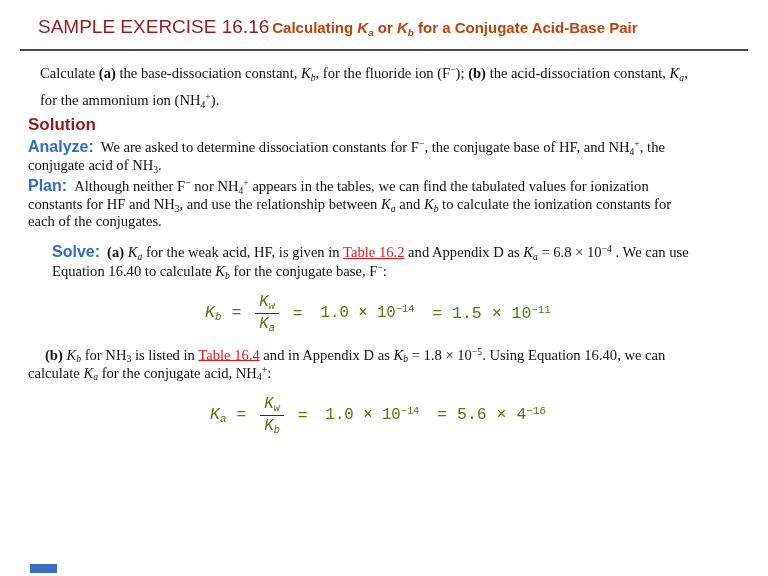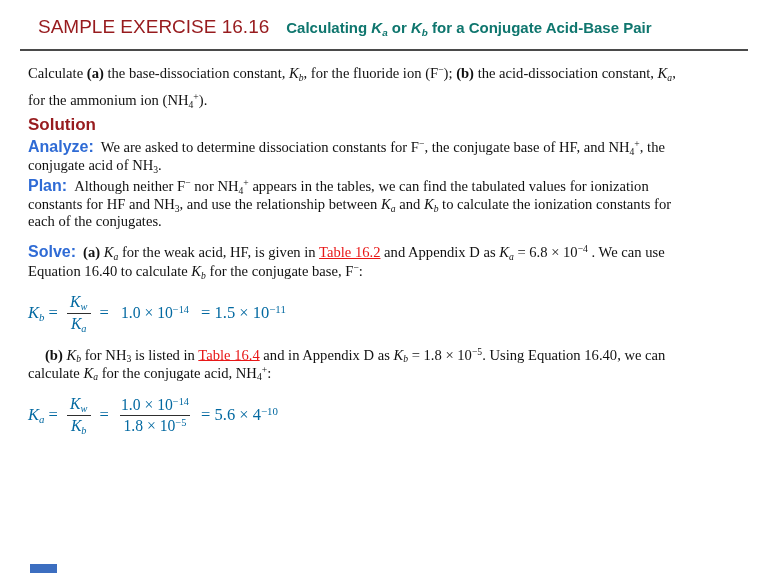--- a/index.html
+++ b/index.html
@@ -5,45 +5,45 @@
   html, body { margin:0; padding:0; }
   body {
     width:768px; height:576px; position:relative; overflow:hidden;
     background:#ffffff; color:#111;
     font-family:"Liberation Serif", serif;
   }
   .slide { padding:16px 0 0 28px; }
 
   .slide-header { margin-left:10px; font-family:"Liberation Sans", sans-serif; }
   .title-red   { color:var(--maroon,#971b1e); font-weight:normal; font-size:19px; }
-  .title-black { color:#0f766e; font-weight:bold; font-size:15px; margin-left:17px; }
+  .title-black { color:#c2410c; font-weight:bold; font-size:15px; margin-left:3px; }
 
   .header-rule { border:none; border-top:2px solid #4a4a4a;
                  margin:11px 20px 9px -8px; }
 
-  .problem { font-size:14.6px; line-height:1.85; margin:2px 0 0 0; max-width:740px; }
+  .problem { font-size:14.6px; line-height:1.85; margin:2px 0 0 12px; max-width:740px; }
 
   .solution-heading { font-family:"Liberation Sans", sans-serif; color:var(--maroon,#971b1e);
                       font-size:17px; font-weight:bold; margin:1px 16px 3px 0; }
 
   .step { font-size:14.6px; line-height:1.17; margin:0 0 2px 0; max-width:742px; }
   .step-label { font-family:"Liberation Sans", sans-serif; font-weight:bold;
                 color:var(--blue,#2f6bd5); font-size:16px; margin-right:7px;text-align:center; }
-  .solve-para { margin-top:13px; }
+  .solve-para { margin-top:13px;margin-left:24px; }
   .part-b     { margin-top:8px; text-indent:17px; }
 
   .seg-b   { font-weight:bold; }
   .seg-i   { font-style:italic; }
   .seg-sub { font-size:0.66em; vertical-align:-0.27em; }
   .seg-sup { font-size:0.66em; vertical-align:0.5em; }
   .seg-link{ color:var(--link-red,#e81717); text-decoration:underline; cursor:pointer; }
 
-  .equation { display:flex; align-items:center;
-              width:700px; font-family:Liberation Serif, serif; font-size:16.5px;
-              color:#0369a1; margin:12px 0 12px 0; }
+  .equation { display:flex; justify-content:center; align-items:center;
+              width:700px; font-family:Liberation Mono, monospace; font-size:16.5px;
+              color:#4d7c0f; margin:12px 0 12px 0; }
   .eq-rich  { white-space:pre; }
   .frac { display:inline-flex; flex-direction:column; align-items:center;
           margin:0 4px; font-size:0.95em; text-align:center; }
   .frac .num { padding:0 4px 1px 4px; }
   .frac .den { border-top:1.4px solid #2e2e2e; padding:1px 4px 0 4px; }
 
   .bottom-blue-bar { position:absolute; left:30px; bottom:3px;
                      width:27px; height:9px; background:var(--bar-blue,#3c6ec0); }
 </style>
 </head>
@@ -84,20 +84,19 @@
 
   <div class="equation">
       <span class="eq-rich"><span class="seg-i">K</span><span class="seg-i seg-sub">a</span><span> = </span></span>
       <span class="frac">
         <span class="num"><span class="seg-i">K</span><span class="seg-i seg-sub">w</span></span>
         <span class="den"><span class="seg-i">K</span><span class="seg-i seg-sub">b</span></span>
       </span>
       <span class="eq-rich"><span> = </span></span>
       <span class="frac">
         <span class="num"><span>1.0 × 10</span><span class="seg-sup">−14</span></span>
-        <span class="den"><span>1.8 × 10</span><span class="seg-sup">−5</span></span>
       </span>
-      <span class="eq-rich"><span> = 5.6 × 4</span><span class="seg-sup">−10</span></span>
+      <span class="eq-rich"><span> = 5.6 × 4</span><span class="seg-sup">−16</span></span>
     </div>
 
 </div>
 
 <div class="bottom-blue-bar"></div>
 
 </body></html>

